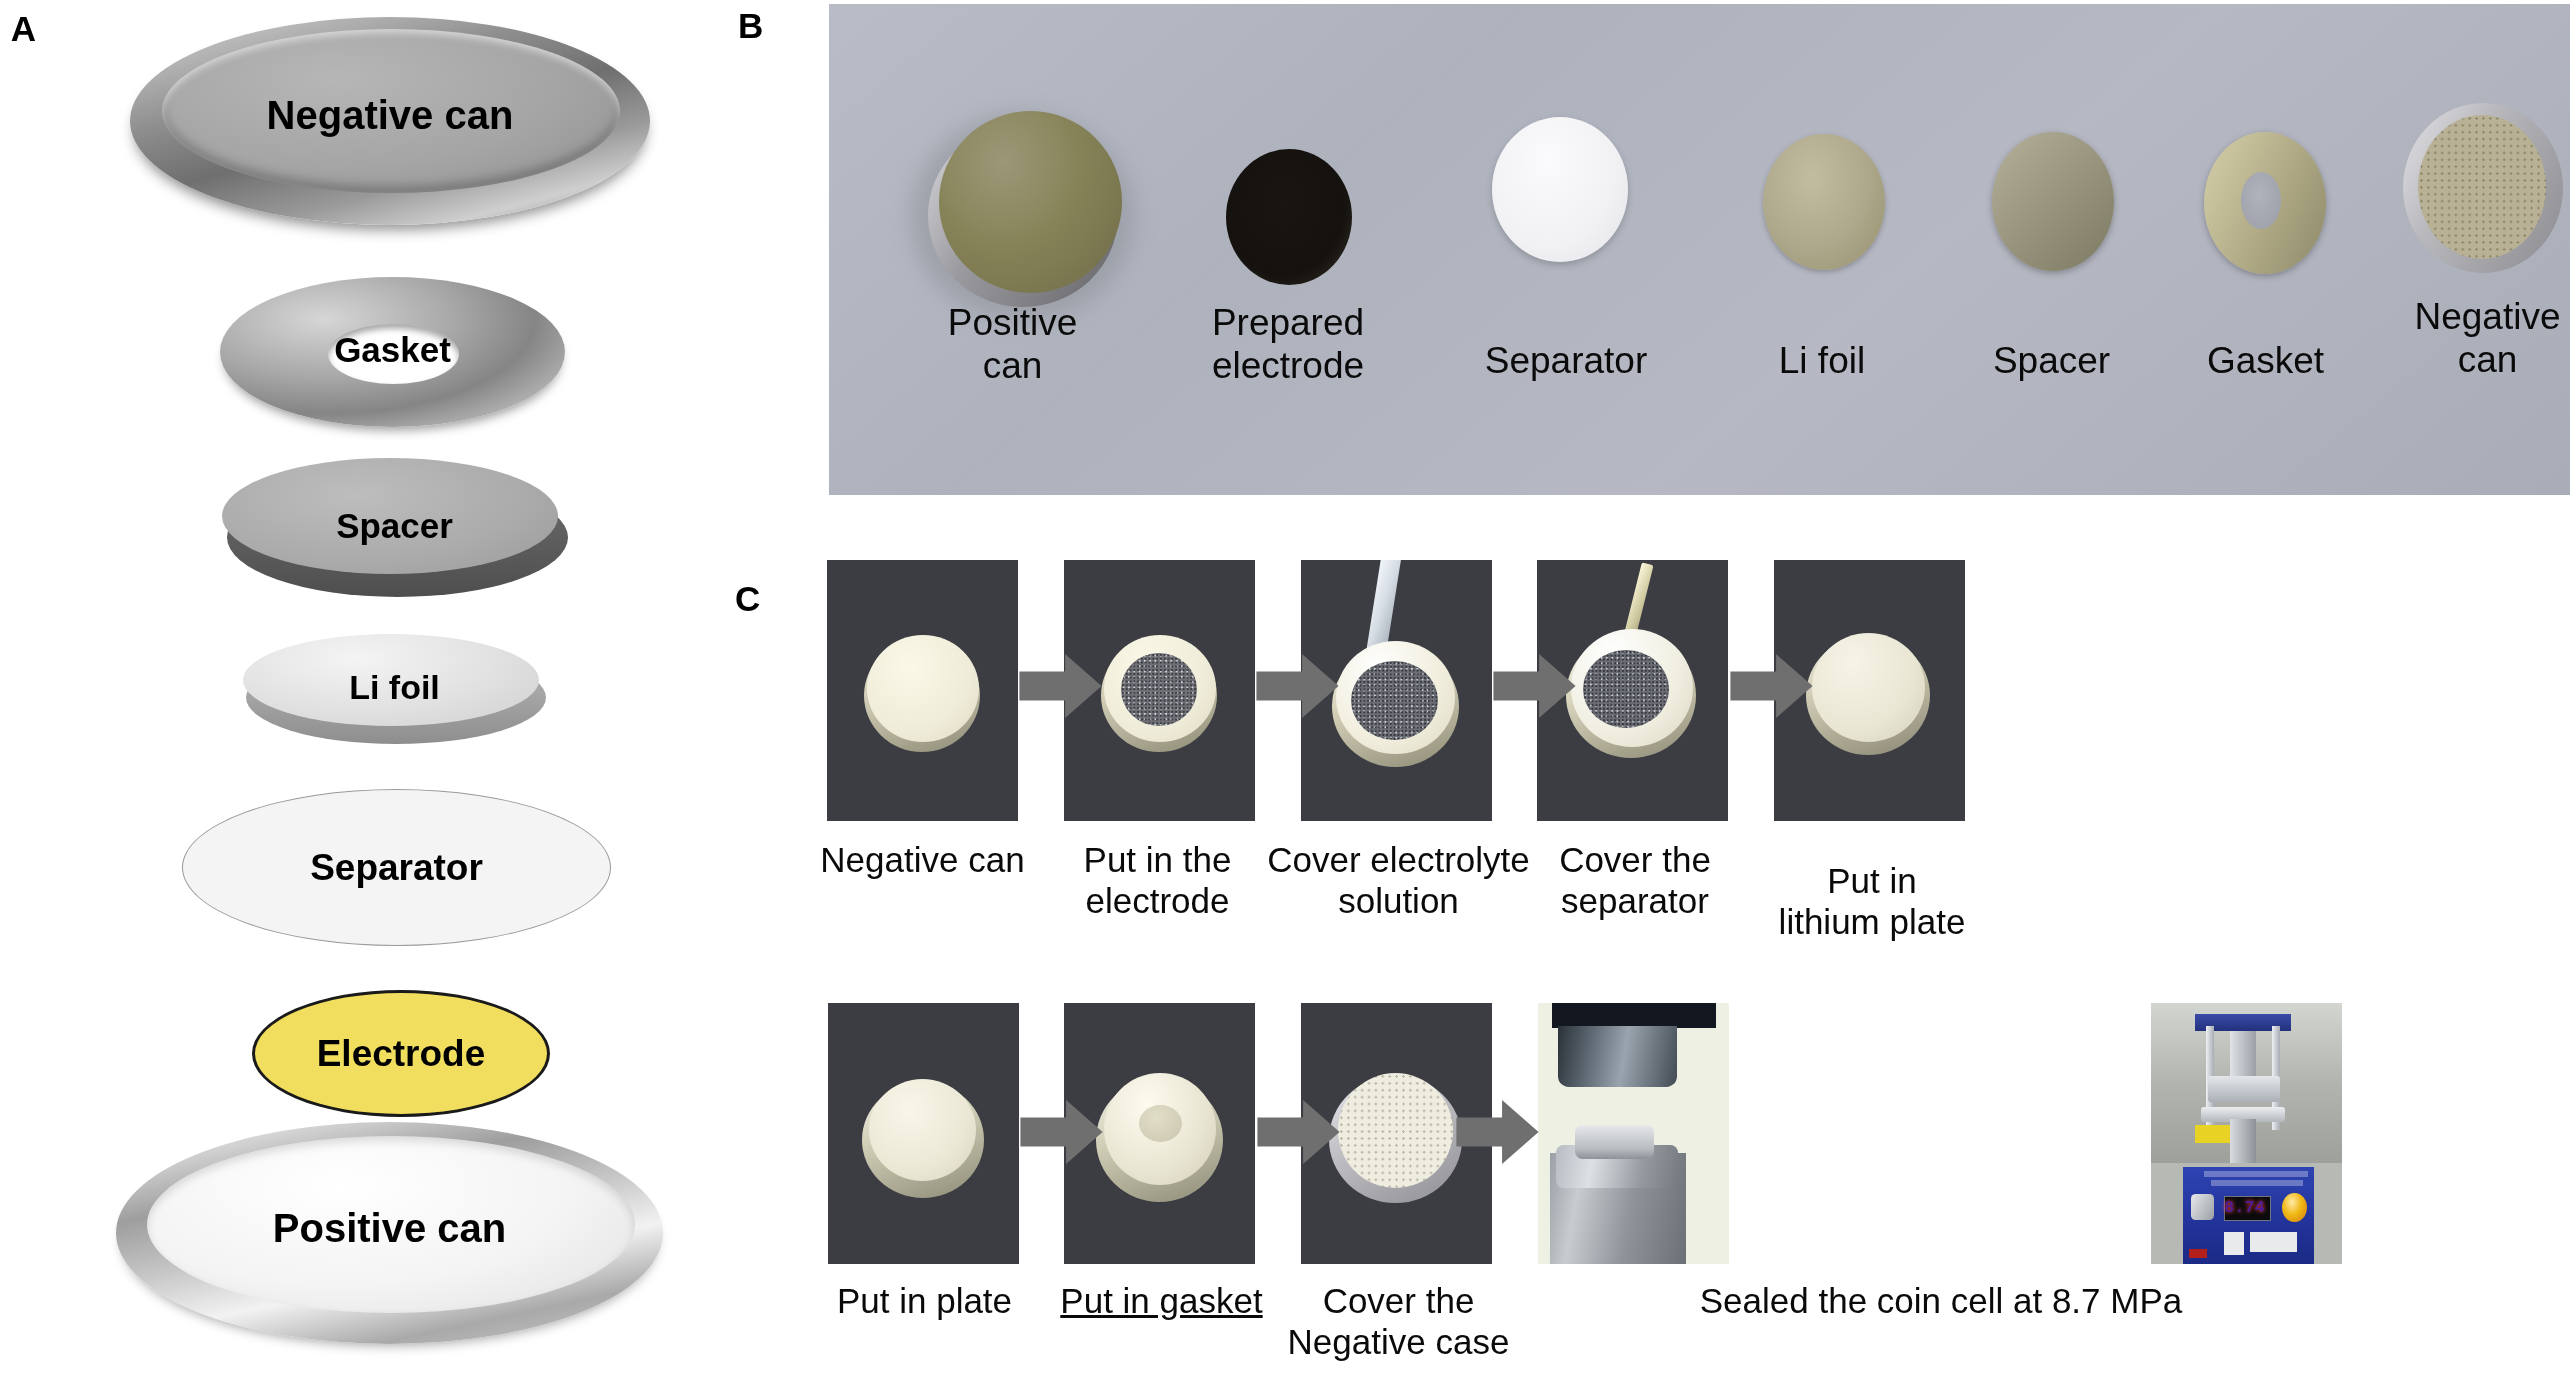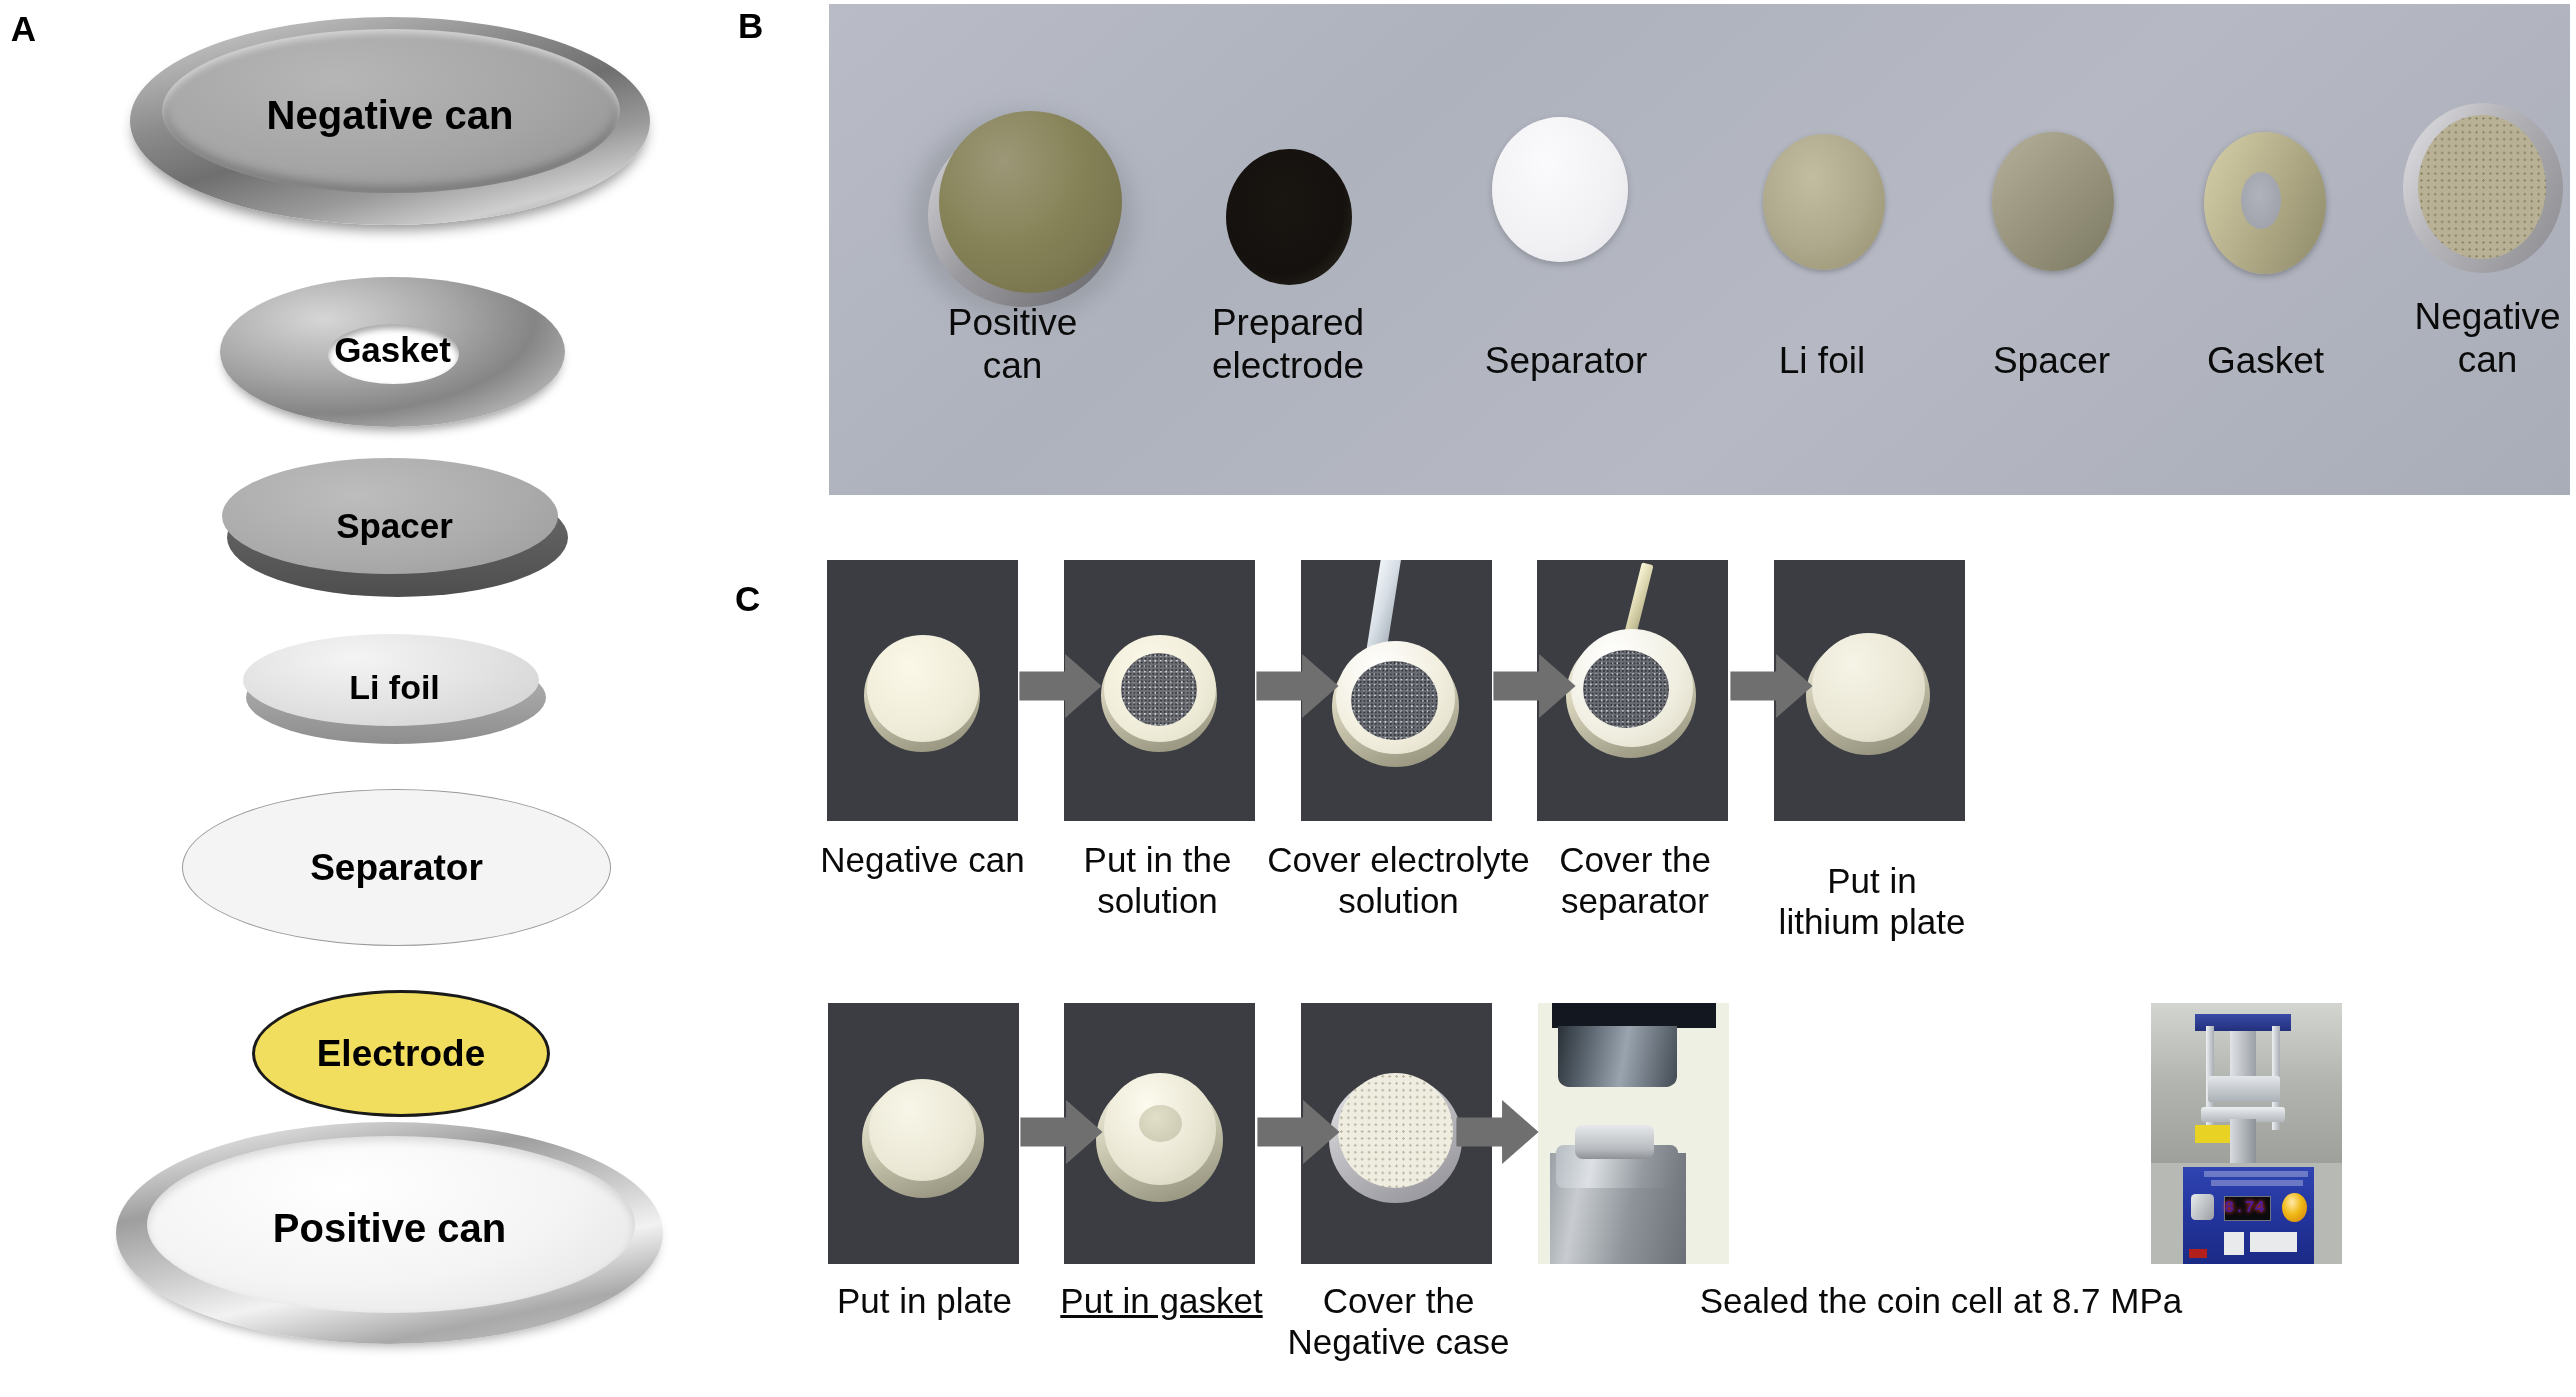--- a/index.html
+++ b/index.html
@@ -348,21 +348,21 @@
     </svg>
 </div>
 <div class="c-arrow" style="left:1730px; top:651px;">
   <svg viewBox="0 0 108 92" xmlns="http://www.w3.org/2000/svg">
       <polygon points="0,27 60,27 60,4 108,46 60,88 60,65 0,65" fill="#6f6f6f"></polygon>
     </svg>
 </div>
 
 <div class="c-caption" style="left:781px; top:839px; width:283px;">Negative can</div>
 <div class="c-caption" style="left:1024px; top:839px; width:267px;">Put in the
-solution</div>
+electrode</div>
 <div class="c-caption" style="left:1238px; top:839px; width:321px;">Cover electrolyte
 solution</div>
 <div class="c-caption" style="left:1505px; top:839px; width:260px;">Cover the
 separator</div>
 <div class="c-caption" style="left:1727px; top:860px; width:290px;">Put in
 lithium plate</div>
 
 <div class="c-photo" style="left:828px; top:1003px; width:191px; height:261px;">
   <div class="coin" style="left:34px; top:79px; width:122px; height:116px; background:linear-gradient(160deg,#f6f4e8 0%,#d2cfb8 40%,#8d8a76 100%);"></div>
   <div class="coin" style="left:41px; top:76px; width:107px; height:102px; background:radial-gradient(ellipse at 38% 30%, #f8f6e8 0%, #ebe8d6 60%, #d6d2be 100%);"></div>

